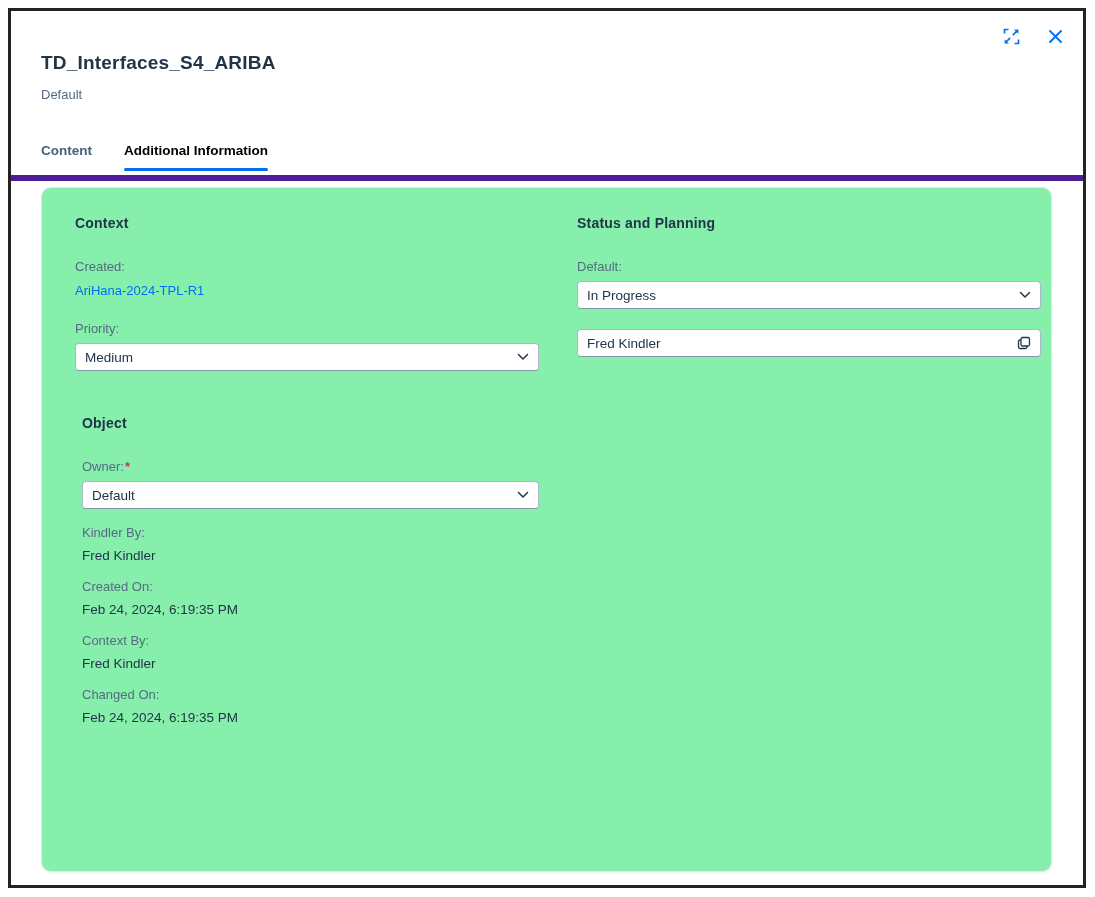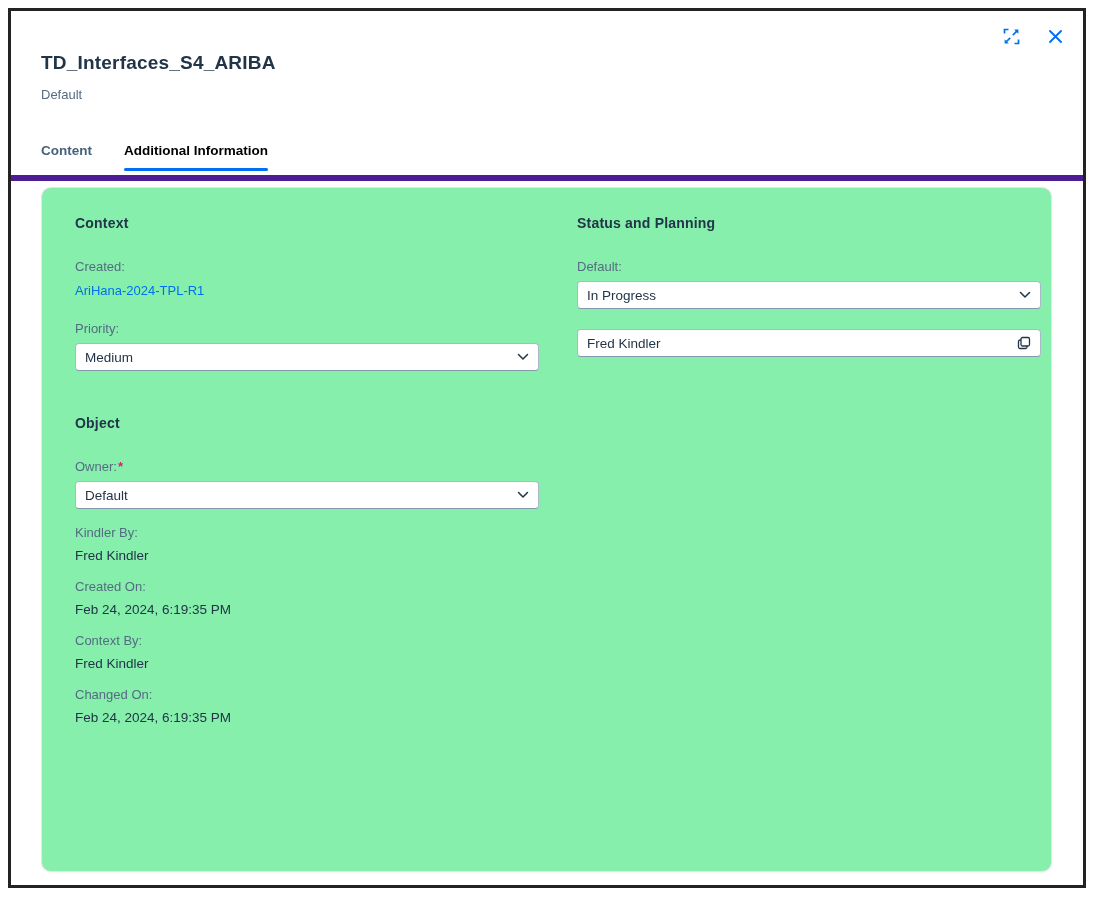--- a/index.html
+++ b/index.html
@@ -51,21 +51,21 @@
     border: 1px solid #e3e7eb;
     border-radius: 10px;
     box-shadow: 0 1px 3px rgba(34,53,72,.05);
     padding: 27px 10px 20px 33px;
     background: #86efac;
     overflow: hidden;
   }
   .form-grid { display: grid; grid-template-columns: 1fr 1fr; column-gap: 38px; }
 
   .section-heading { font-size: 14px; font-weight: 800; color: #223548; letter-spacing: .2px; margin-bottom: 27px; }
-  .section-object { margin-top: 44px; }
+  .section-object { margin-top: 44px; margin-left: 7px; }
 
   .fg { margin-bottom: 20px; }
   .fg-tight { margin-bottom: 13px; }
   .flabel { display: block; font-size: 13px; color: #556b82; line-height: 18px; margin-bottom: 5px; }
   .fvalue { font-size: 13.5px; color: #223548; line-height: 18px; }
   .flink { font-size: 13px; color: #0070f2; line-height: 18px; text-decoration: none; cursor: pointer; }
   .req { color: #d02670; font-weight: 700; margin-left: 1px; }
 
   .control {
     height: 28px;

